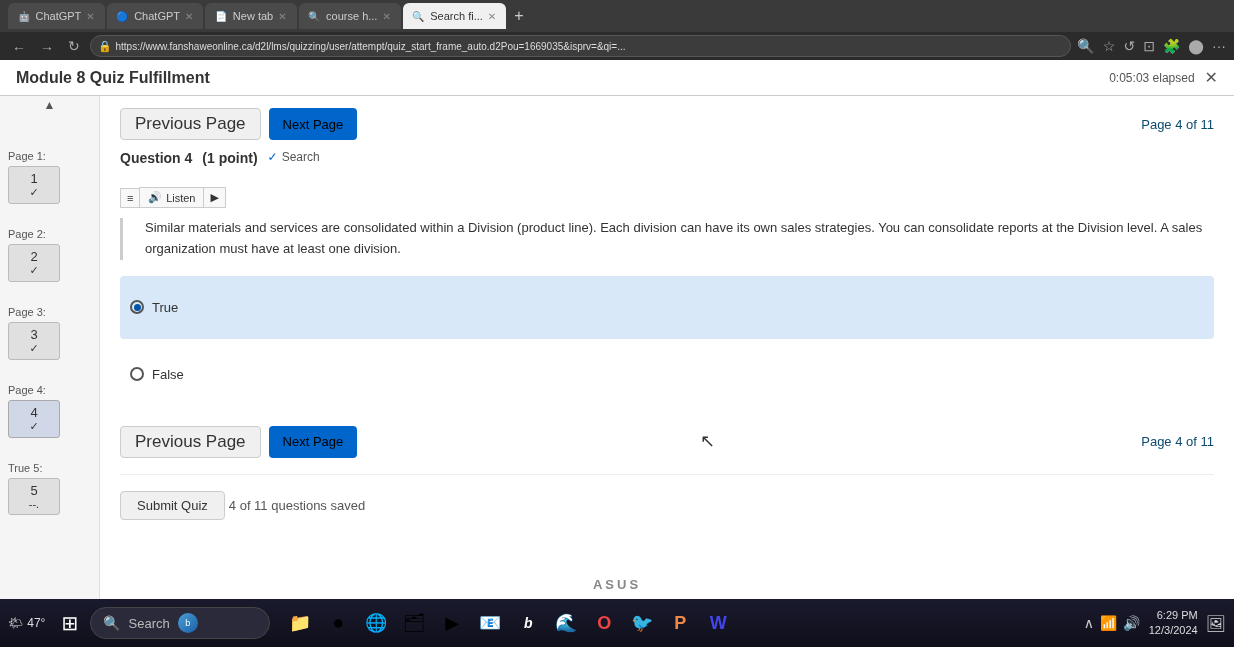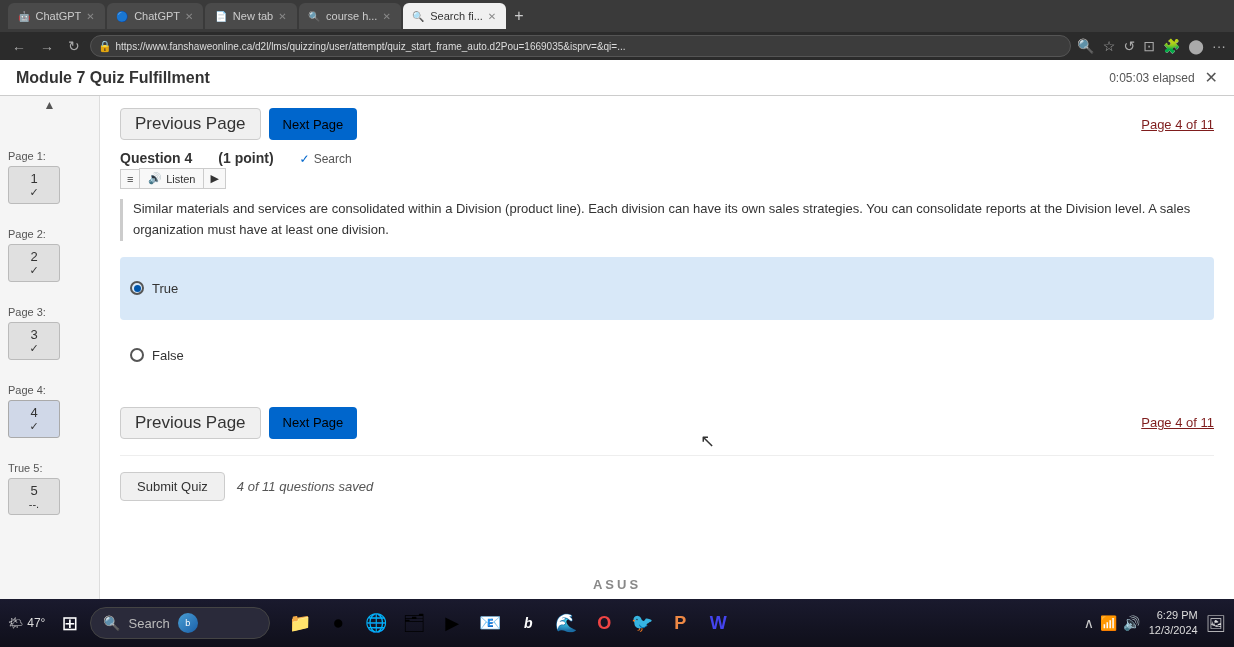--- a/index.html
+++ b/index.html
@@ -245,32 +245,31 @@
       border: none;
       border-radius: 4px;
       padding: 5px 14px;
       font-size: 13px;
       cursor: pointer;
       color: #000000;
     }
 
     .page-indicator {
       font-size: 13px;
-      color: #7f1d1d;
-      text-decoration: underline;
+      color: #0c4a6e;
     }
 
     .question-header {
       font-size: 14px;
       font-weight: bold;
       color: #333;
-      margin-bottom: 2px;
-      display: flex;
-      align-items: flex-end;
-      gap: 26px;
+      margin-bottom: 21px;
+      display: flex;
+      align-items: flex-start;
+      gap: 10px;
     }
     .saved-badge {
       font-size: 12px;
       color: #555;
       font-weight: normal;
       display: flex;
       align-items: center;
       gap: 4px;
     }
     .saved-check {
@@ -313,21 +312,21 @@
       cursor: pointer;
       color: #333;
     }
 
     .question-text {
       font-size: 13px;
       color: #333;
       line-height: 1.6;
       margin-bottom: 16px;
       border-left: 3px solid #ccc;
-      padding-left: 10px;
+      padding-left: 22px;
     }
 
     .answer-options {
       display: flex;
       flex-direction: column;
       gap: 4px;
       margin-bottom: 20px;
     }
 
     .answer-option {
@@ -366,35 +365,34 @@
       justify-content: space-between;
       align-items: center;
       margin-bottom: 16px;
       padding-bottom: 16px;
       border-bottom: 1px solid #eee;
     }
 
     .submit-area {
       display: flex;
       align-items: center;
-      gap: 12px;
+      gap: 4px;
     }
     .btn-submit {
       background: #f0f0f0;
       border: 1px solid #ccc;
       border-radius: 4px;
       padding: 6px 16px;
       font-size: 13px;
       cursor: pointer;
       color: #333;
     }
     .questions-saved-text {
       font-size: 13px;
       color: #555;
-      font-style: italic;
     }
 
     
     .taskbar {
       position: absolute;
       bottom: 0;
       left: 0;
       right: 0;
       height: 48px;
       background: linear-gradient(to bottom, #1a1a2e, #0f0f1a);
@@ -571,21 +569,21 @@
       <span>🧩</span>
       <span>⬤</span>
       <span>···</span>
     </div>
   </div>
 </div>
 
 <div class="main-content">
 
   <div class="page-title-bar">
-    <h1 class="page-title">Module 7 Quiz Fulfillment</h1>
+    <h1 class="page-title">Module 8 Quiz Fulfillment</h1>
     <div class="timer-row">
       <span>0:05:03 elapsed</span>
       <span class="close-btn-x">✕</span>
     </div>
   </div>
 
   <div class="quiz-layout">
 
     <div class="sidebar">
       <div class="sidebar-scroll-up">▲</div>

